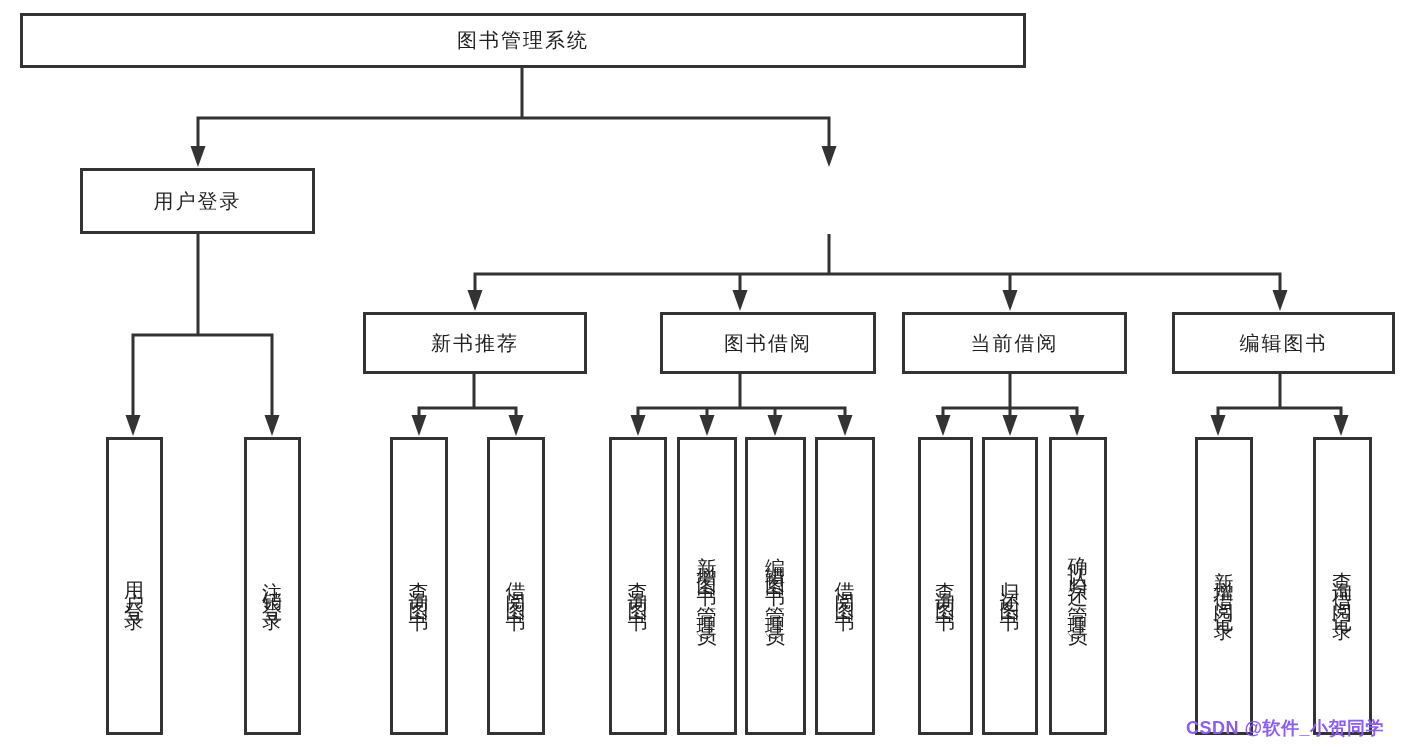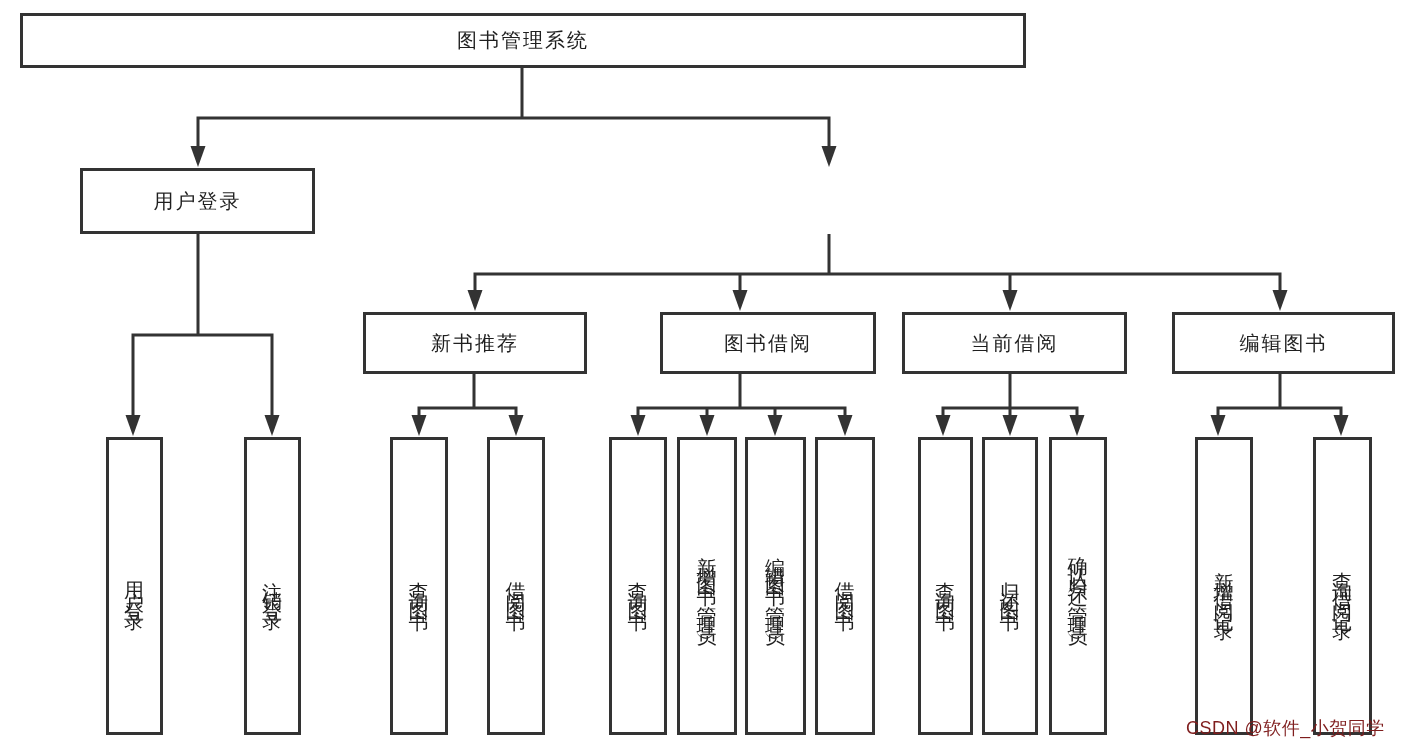--- a/index.html
+++ b/index.html
@@ -38,24 +38,25 @@
     text-orientation: mixed;
     font-size: 20px;
     letter-spacing: 10px;
     line-height: 1;
   }
   .watermark {
     position: absolute;
     left: 1186px;
     top: 716px;
     font-size: 18px;
-    color: #7f1d1d;
+    color: #8b5cf6;
     white-space: nowrap;
     letter-spacing: 0.5px;
     z-index: 5;
+    font-weight: bold;
   }
 </style>
 </head>
 <body>
 
 <div class="canvas">
 
   <svg class="connector-svg" viewBox="0 0 1405 747" xmlns="http://www.w3.org/2000/svg">
     <g stroke="#333333" stroke-width="3" fill="none">
       <path d="M522 67 V118 M196.5 118 H830.5 M198 118 V148 M829 118 V148"></path>

